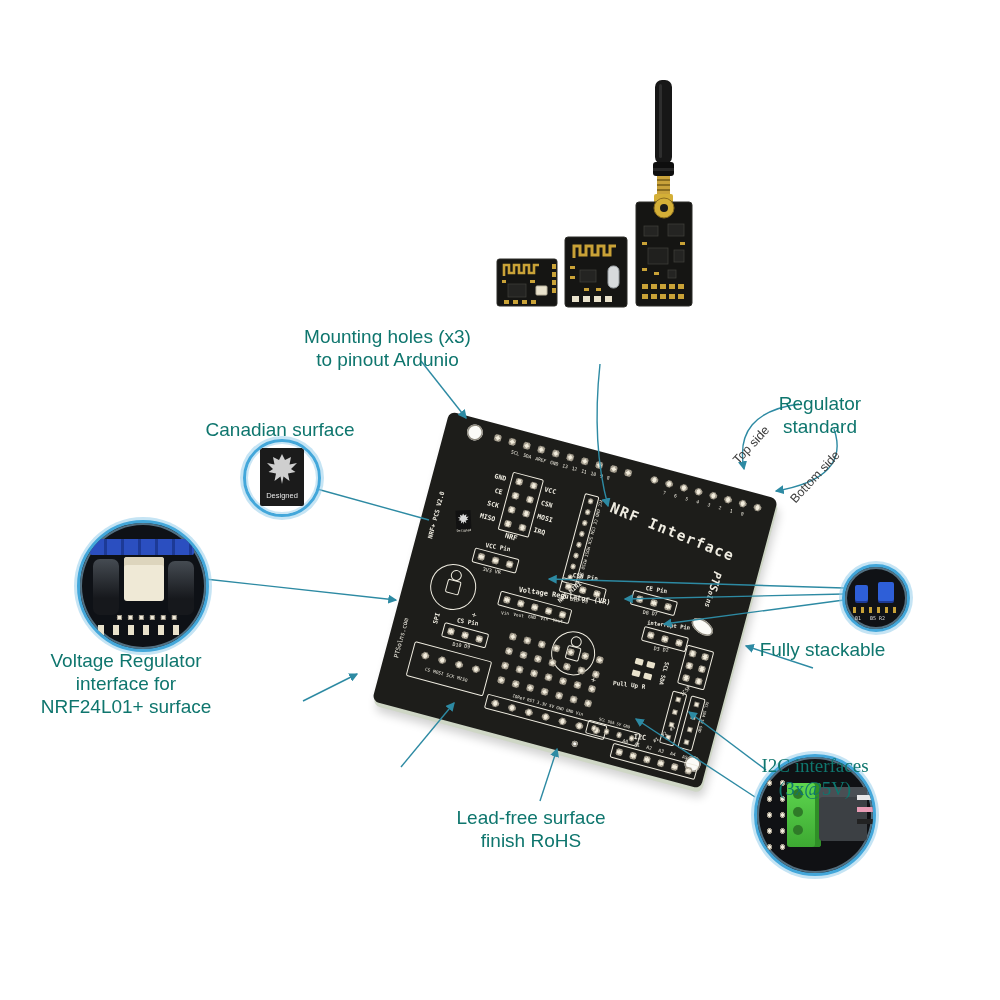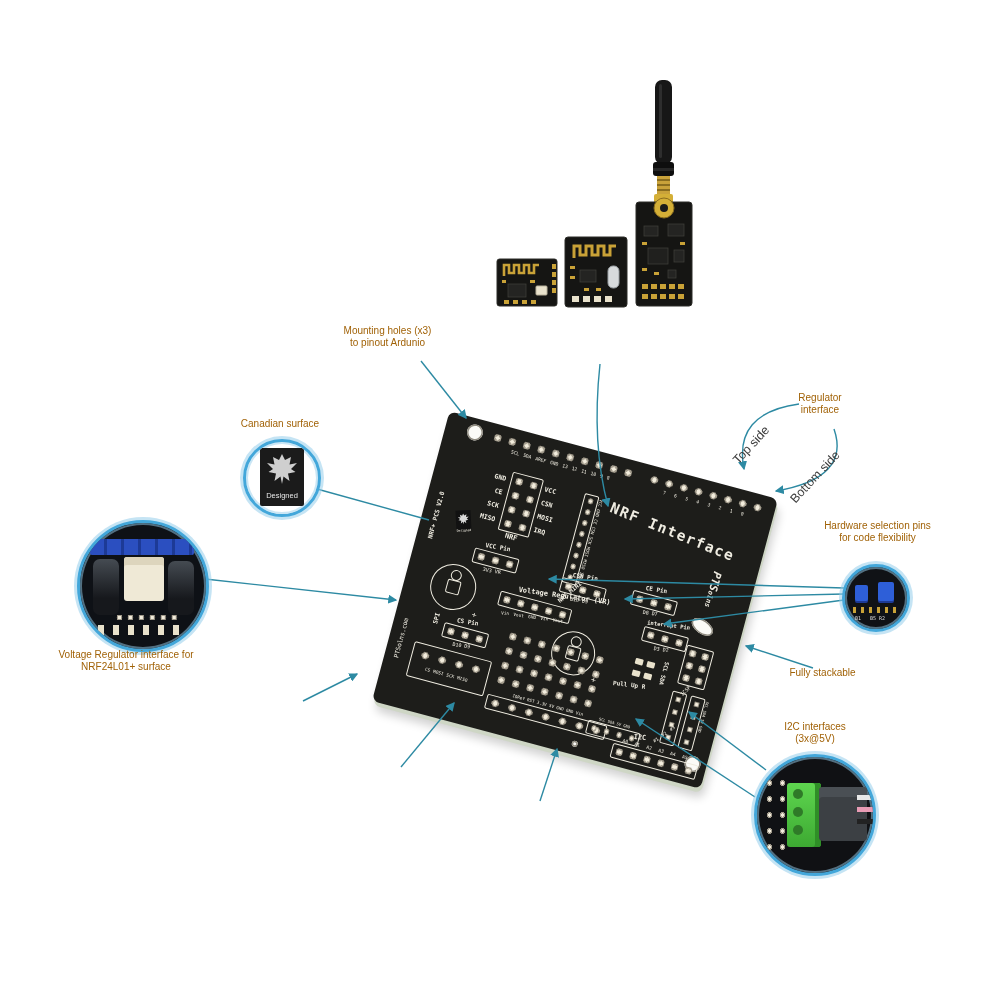--- a/index.html
+++ b/index.html
@@ -1,19 +1,19 @@
 <!DOCTYPE html>
 <html><head>
 <meta charset="utf-8">
 <style>
   html,body{margin:0;padding:0;background:#fff;}
   .canvas{position:relative;width:1000px;height:1000px;background:#ffffff;overflow:hidden;
           font-family:"Liberation Sans",sans-serif;color:#3f3f3f;}
   .abs{position:absolute;}
-  .note{position:absolute;font-size:10px;line-height:1.22;text-align:center;color:#a16207;}
+  .note{position:absolute;font-size:19px;line-height:1.22;text-align:center;color:#0f766e;}
   .rot{position:absolute;font-size:12.5px;color:#3d3d3d;white-space:nowrap;}
 
   
   .pcb{position:absolute;left:405px;top:450px;width:340px;height:300px;background:#1d1d1a;
        border-radius:7px;transform:rotate(15deg);
        box-shadow:2px 4px 0 rgba(206,214,196,.95), 5px 9px 10px rgba(0,0,0,.18);}
   .silk{position:absolute;color:#f0ede2;font-family:"DejaVu Sans Mono",monospace;white-space:nowrap;}
   .sbox{position:absolute;border:1px solid #efece0;border-radius:2px;}
   .holes{background-image:radial-gradient(circle,#f3eddd 0 2.2px,#a39c8d 2.2px 3.6px,rgba(0,0,0,0) 3.7px);}
   .holes-sm{background-image:radial-gradient(circle,#f3eddd 0 1.7px,#a39c8d 1.7px 2.9px,rgba(0,0,0,0) 3px);}
@@ -296,38 +296,38 @@
   <div class="note" style="left:300px;top:325px;width:175px;">
     <div>Mounting holes (x3)</div>
     <div>to pinout Ardunio</div>
   </div>
 
 
   <div class="note" style="left:195px;top:418px;width:170px;">Canadian surface</div>
 
   <div class="note" style="left:770px;top:392px;width:100px;">
     <div>Regulator</div>
-    <div>interface</div>
+    <div>standard</div>
   </div>
   <div class="rot" style="left:728px;top:438px;transform:rotate(-47deg);">Top side</div>
   <div class="rot" style="left:782px;top:470px;transform:rotate(-47deg);">Bottom side</div>
 
-  <div class="note" style="left:795px;top:520px;width:165px;">
-    <div>Hardware selection pins</div>
-    <div>for code flexibility</div>
-  </div>
 
   <div class="note" style="left:36px;top:649px;width:180px;">
     <div>Voltage Regulator interface for</div>
     <div>NRF24L01+ surface</div>
   </div>
 
 
 
-
-  <div class="note" style="left:755px;top:667px;width:135px;">Fully stackable</div>
-
-  <div class="note" style="left:755px;top:721px;width:120px;">
+  <div class="note" style="left:455px;top:806px;width:152px;">
+    <div>Lead-free surface</div>
+    <div>finish RoHS</div>
+  </div>
+
+  <div class="note" style="left:755px;top:638px;width:135px;">Fully stackable</div>
+
+  <div class="note" style="left:755px;top:754px;width:120px;font-family:Liberation Serif, serif;">
     <div>I2C interfaces</div>
     <div>(3x@5V)</div>
   </div>
 
 </div>
 
 </body></html>

